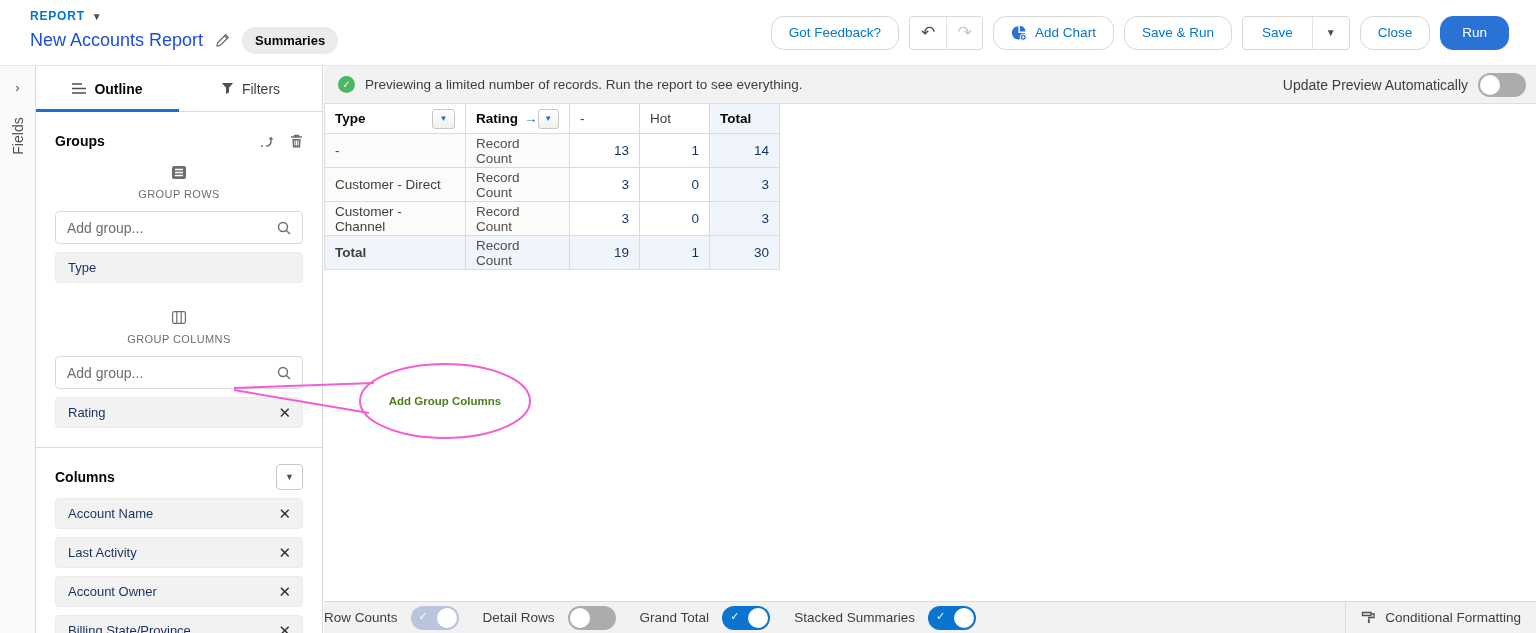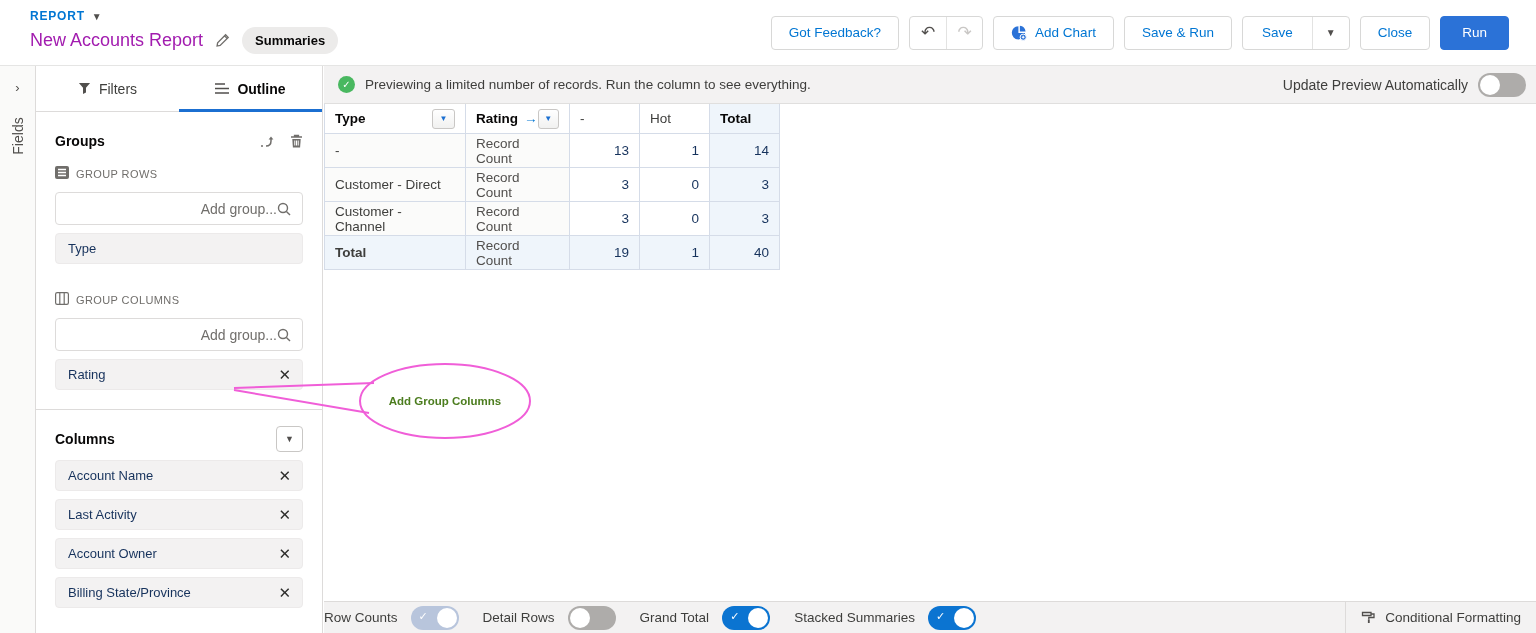--- a/index.html
+++ b/index.html
@@ -8,26 +8,26 @@
   .app { position:relative; width:1536px; height:633px; background:#fff; overflow:hidden; color:#080707;text-decoration:underline; }
 
   
   .topbar { position:absolute; top:0; left:0; right:0; height:66px; background:#fff;
             border-bottom:1px solid #e5e5e4; display:flex; justify-content:space-between; }
   .topbar-left { padding:9px 0 0 30px; }
   .report-label { display:flex; align-items:center; gap:7px; color:#0176d3; font-size:12px;
                   font-weight:bold; letter-spacing:.8px; }
   .report-caret { color:#514f4d; font-size:10px; }
   .title-row { display:flex; align-items:center; gap:12px; margin-top:4px; }
-  .report-title { font-size:18px; color:#a21caf; }
+  .report-title { font-size:18px; color:#1d4ed8; }
   .pencil { color:#706e6b; display:flex; }
   .badge { background:#ecebea; border-radius:14px; padding:6px 13px; font-size:13px; font-weight:bold; color:#080707; }
 
   .topbar-right { display:flex; align-items:center; gap:10px; padding-right:27px; }
-  .btn { height:34px; border:1px solid #d8d8d7; background:#fff; color:#0176d3; border-radius:4px;
+  .btn { height:34px; border:1px solid #d8d8d7; background:#fff; color:#0176d3; border-radius:13px;
          padding:0 17px; font-size:13.5px; display:flex; align-items:center; gap:8px; white-space:nowrap; cursor:pointer; }
   .btn-group { display:flex; border:1px solid #d8d8d7; border-radius:4px; height:34px; overflow:hidden; background:#fff; }
   .btn-group .seg { height:100%; display:flex; align-items:center; justify-content:center; cursor:pointer; }
   .seg + .seg { border-left:1px solid #e3e3e2; }
   .icon-seg { width:36px; font-size:17px; }
   .undo { color:#514f4d; }
   .redo { color:#c9c7c5; }
   .save-seg { padding:0 19px; color:#0176d3; font-size:13.5px; }
   .caret-seg { width:37px; color:#514f4d; font-size:10px; }
   .btn-run { background:#2b72d7; border-color:#2b72d7; color:#fff; padding:0 21px; }
@@ -47,25 +47,25 @@
   .tab.active { font-weight:bold; color:#080707; }
   .tab.active::after { content:""; position:absolute; left:0; right:0; bottom:-1px; height:3px; background:#1b6fd1; }
   .tab-icon { display:flex; color:#514f4d; }
 
   .side-content { padding:0 19px; }
   .section-row { display:flex; align-items:center; justify-content:space-between; margin-top:21px; }
   .section-title { font-size:14px; font-weight:bold; color:#080707; }
   .sec-icons { display:flex; gap:15px; color:#706e6b; }
   .sec-icons .sic { display:flex; cursor:pointer; }
   .grp-label { display:flex; align-items:center; gap:7px; margin-top:17px; font-size:11px;
-               color:#706e6b; letter-spacing:.4px; }
+               color:#706e6b; letter-spacing:.4px;flex-direction:column; }
   .sinput { margin-top:11px; height:33px; border:1px solid #dddbda; border-radius:4px; background:#fff;
             display:flex; align-items:center; padding:0 11px; }
   .sinput input { flex:1; border:none; outline:none; background:transparent; font-size:14px; color:#3e3e3c;
-                  font-family:inherit;text-align:right; }
+                  font-family:inherit; }
   .sinput input::placeholder { color:#706e6b; opacity:1; }
   .search-ic { color:#706e6b; display:flex; }
   .chip { margin-top:8px; height:31px; background:#f3f2f2; border:1px solid #eceaea; border-radius:4px;
           display:flex; align-items:center; justify-content:space-between; padding:0 11px 0 12px;
           font-size:13px; color:#16325c; cursor:grab; }
   .chip .x { color:#2e2e2c; font-size:15px; line-height:1; cursor:pointer; }
   .gap28 { margin-top:28px; }
   .side-divider { border-top:1px solid #dddbda; margin:19px -19px 0; }
   .mini-dd { width:27px; height:26px; border:1px solid #c9c7c5; border-radius:4px; background:#fff;
              display:flex; align-items:center; justify-content:center; color:#514f4d; font-size:9px; cursor:pointer; }
@@ -175,35 +175,35 @@
     </div>
   </div>
 
   <div class="rail">
     <span class="rail-chevron">›</span>
     <span class="rail-label">Fields</span>
   </div>
 
   <div class="sidebar">
     <div class="tabs">
+      <div class="tab active">
+        <span class="tab-icon">
+          <svg width="14" height="12" viewBox="0 0 14 12">
+              <path d="M0 1h10M0 5.5h14M0 10h14" stroke="#514f4d" stroke-width="1.6"></path>
+            </svg>
+        </span>
+        <span>Outline</span>
+      </div>
       <div class="tab">
         <span class="tab-icon">
           <svg width="13" height="13" viewBox="0 0 14 14">
               <path d="M1 1h12L8.6 6.2v5L5.4 13V6.2z" fill="#514f4d"></path>
             </svg>
         </span>
         <span>Filters</span>
-      </div>
-      <div class="tab active">
-        <span class="tab-icon">
-          <svg width="14" height="12" viewBox="0 0 14 12">
-              <path d="M0 1h10M0 5.5h14M0 10h14" stroke="#514f4d" stroke-width="1.6"></path>
-            </svg>
-        </span>
-        <span>Outline</span>
       </div>
     </div>
 
     <div class="side-content">
       <div class="section-row">
         <span class="section-title">Groups</span>
         <span class="sec-icons">
           <span class="sic">
             <svg width="16" height="14" viewBox="0 0 16 14">
                 <path d="M2 12h4" stroke="#706e6b" stroke-width="1.5" stroke-dasharray="2 2"></path>
@@ -292,21 +292,21 @@
       </div>
     </div>
   </div>
 
   <div class="main">
     <div class="banner">
       <div class="banner-left">
         <span class="check-circle">
             <span>✓</span>
           </span>
-        <span>Previewing a limited number of records. Run the column to see everything.</span>
+        <span>Previewing a limited number of records. Run the report to see everything.</span>
       </div>
       <div class="banner-right">
         <span>Update Preview Automatically</span>
         <span class="toggle off">
             <span class="knob"></span>
           </span>
       </div>
     </div>
 
     <div class="rtable">
@@ -346,21 +346,21 @@
       <div class="cell measure-cell">Record Count</div>
       <div class="cell num">3</div>
       <div class="cell num">0</div>
       <div class="cell num total-col">3</div>
 
       <div style="display:contents" class="trow">
         <div class="cell group-cell first total-col" style="font-weight:bold;">Total</div>
         <div class="cell measure-cell total-col">Record Count</div>
         <div class="cell num total-col">19</div>
         <div class="cell num total-col">1</div>
-        <div class="cell num total-col">40</div>
+        <div class="cell num total-col">30</div>
       </div>
     </div>
 
     <div class="footer">
       <div class="fpair">
         <span>Row Counts</span>
         <span class="toggle dison">
             <span class="tchk">✓</span>
             <span class="knob"></span>
           </span>

